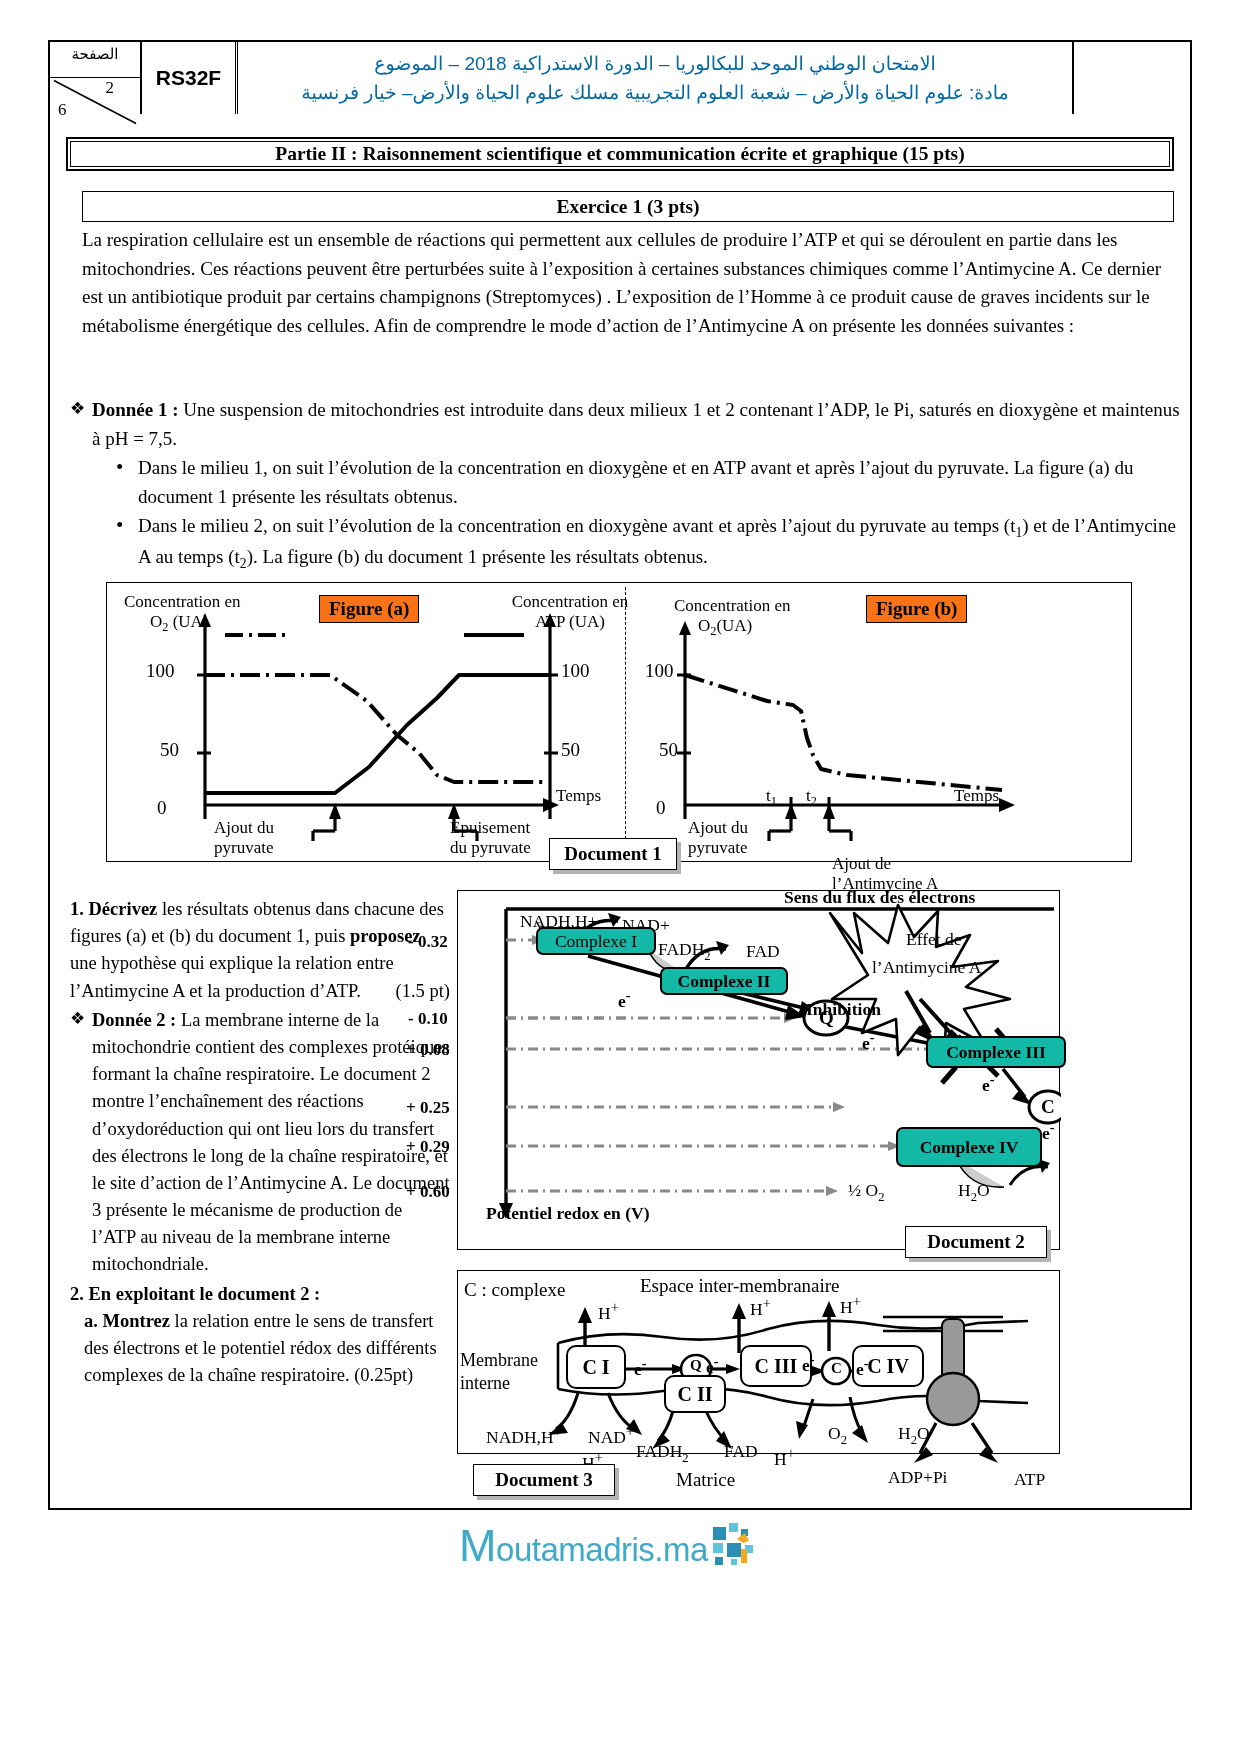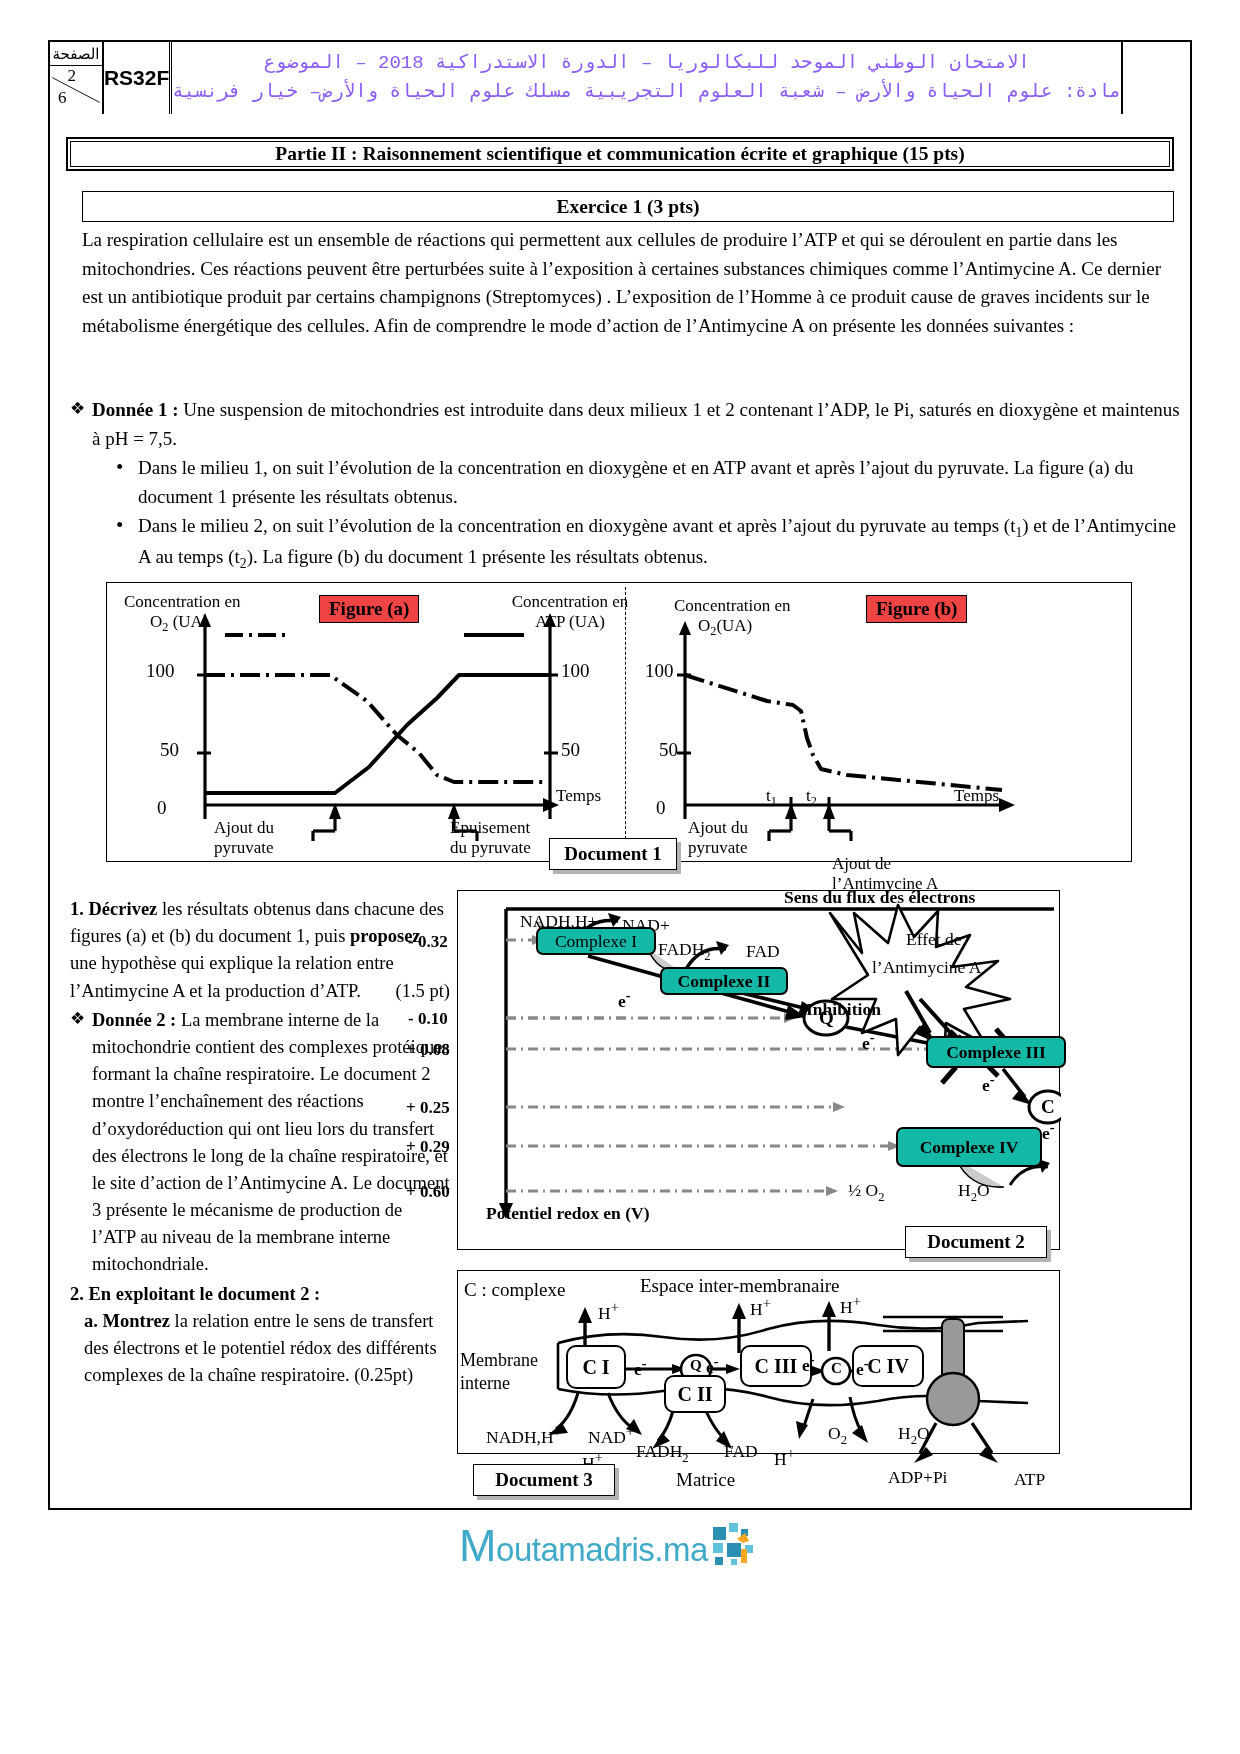--- a/index.html
+++ b/index.html
@@ -24,21 +24,21 @@
   .header{
     position:absolute; left:50px; top:42px;
     width:1140px; height:72px;
     display:flex; align-items:stretch;
   }
   .page-num-box{
     width:92px; border-right:2px solid #000;
     position:relative;
   }
   .page-num-top{
-    height:24px; border-bottom:1.5px solid #000;
+    height:36px; border-bottom:1.5px solid #000;
     text-align:center; font-size:15px; line-height:24px;
     font-family:"Liberation Serif", serif;
   }
   .page-num-body{ position:relative; height:48px; }
   .page-num-body .diag{
     position:absolute; left:0; top:0; width:100%; height:100%;
   }
   .num-2{ position:absolute; right:26px; top:0px; font-size:17px; }
   .num-6{ position:absolute; left:8px; top:22px; font-size:17px; }
 
@@ -48,22 +48,22 @@
     font-family:"Liberation Sans", sans-serif;
     font-weight:bold; font-size:21px;
   }
   .arabic-box{
     flex:1; border-right:2px solid #000;
     display:flex; flex-direction:column;
     align-items:center; justify-content:center;
     direction:rtl;
   }
   .ar-line{
-    color:#8b5cf6; font-size:19px; line-height:1.55;
-    font-family:Liberation Mono, monospace;
+    color:#0369a1; font-size:19px; line-height:1.55;
+    font-family:Liberation Sans, sans-serif;
     white-space:nowrap;
     text-align:center;
   }
   .blank-box{ width:116px; }
 
   
   .partie-outer{
     position:absolute; left:66px; top:137px;
     width:1108px; height:34px;
     border:2px solid #000;
@@ -122,21 +122,21 @@
     position:absolute; left:549px; top:838px;
     width:128px; height:32px;
     border:1.5px solid #000; background:#fff;
     box-shadow:4px 4px 0 #b3b3b3;
     display:flex; align-items:center; justify-content:center;
     font-weight:bold; font-size:19px;
     z-index:6;
   }
   .figlabel{
     position:absolute;
-    border:1.5px solid #000; background:#ef4444;
+    border:1.5px solid #000; background:#f97316;
     padding:2px 9px;
     font-weight:bold; font-size:19px;
     font-family:"Liberation Serif", serif;
   }
   .axtxt{ position:absolute; font-size:17px; line-height:1.15; }
   .axnum{ position:absolute; font-size:19px; }
 
   
   .leftcol{
     position:absolute; left:70px; top:896px;

